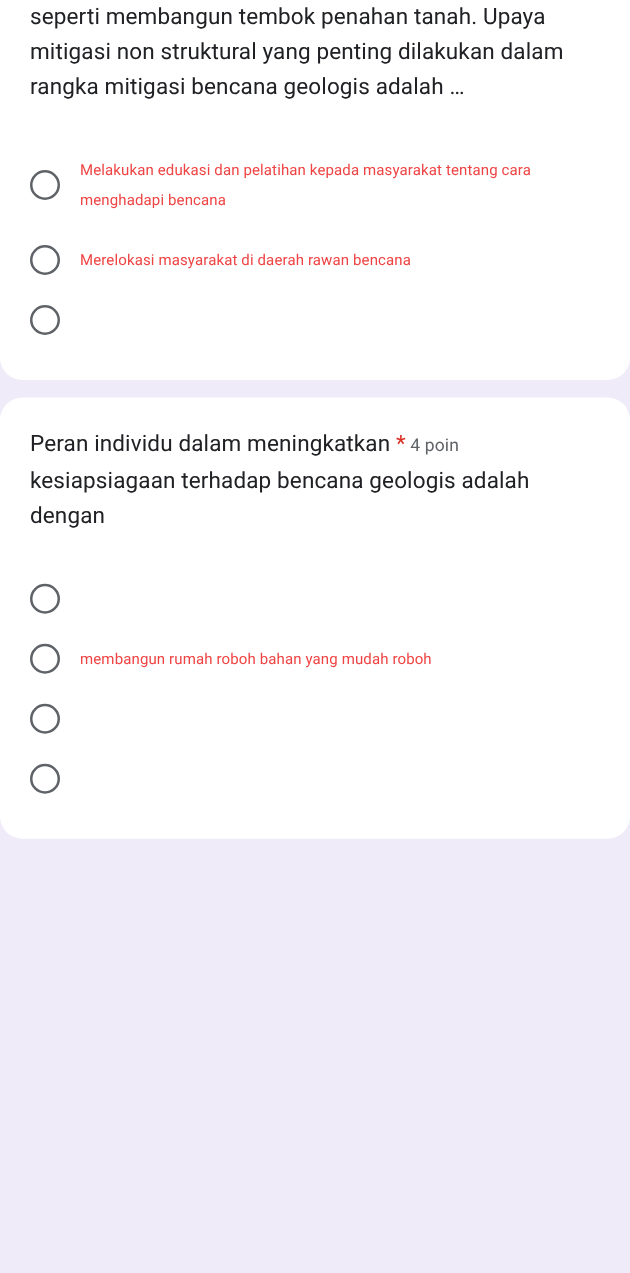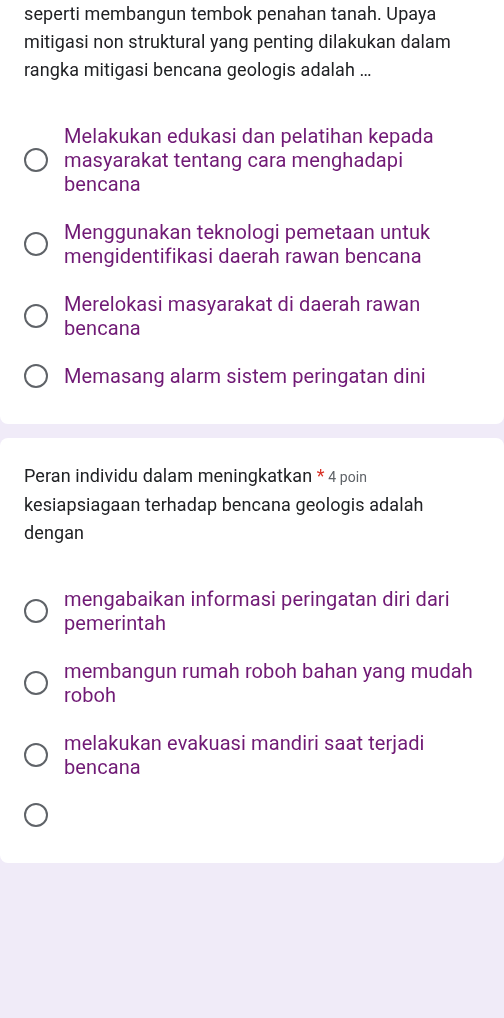--- a/index.html
+++ b/index.html
@@ -5,21 +5,21 @@
   * { box-sizing: border-box; margin: 0; padding: 0; }
   body {
     font-family: Roboto, Arial, sans-serif;
     background: #f0ebf8;
     width: 504px;
     color: #202124;
     -webkit-font-smoothing: antialiased;
   }
   .card {
     background: #fff;
-    border-radius: 8px;
+    border-radius: 18px;
     padding: 24px 24px 24px 24px;
     margin-bottom: 14px;
   }
   .card.first {
     border-top-left-radius: 0;
     border-top-right-radius: 0;
     padding-top: 0;
   }
   .qtext {
     font-size: 18px;
@@ -32,23 +32,23 @@
   .options {
     margin-top: 28px;
   }
   .option {
     display: flex;
     align-items: center;
     gap: 16px;
     padding: 12px 0;
   }
   .option .label {
-    font-size: 20px;
+    font-size: 12px;
     line-height: 24px;
-    color: #701a75;
+    color: #ef4444;
     flex: 1;
     letter-spacing: 0.1px;
   }
   .radio {
     width: 24px;
     height: 24px;
     border: 2.4px solid #5f6368;
     border-radius: 50%;
     flex: 0 0 24px;
     display: inline-block;
@@ -61,45 +61,38 @@
   <div class="qtext">
     <span>seperti membangun tembok penahan tanah. Upaya mitigasi non struktural yang penting dilakukan dalam rangka mitigasi bencana geologis adalah …</span>
   </div>
   <div class="options">
     <label class="option">
       <span class="radio"></span>
       <span class="label">Melakukan edukasi dan pelatihan kepada masyarakat tentang cara menghadapi bencana</span>
     </label>
     <label class="option">
       <span class="radio"></span>
-      <span class="label">Menggunakan teknologi pemetaan untuk mengidentifikasi daerah rawan bencana</span>
-    </label>
-    <label class="option">
-      <span class="radio"></span>
       <span class="label">Merelokasi masyarakat di daerah rawan bencana</span>
     </label>
     <label class="option">
       <span class="radio"></span>
-      <span class="label">Memasang alarm sistem peringatan dini</span>
     </label>
   </div>
 </div>
 
 <div class="card">
   <div class="qtext"><span>Peran individu dalam meningkatkan </span><span class="req">*</span><span class="pts"> 4 poin</span><span> kesiapsiagaan terhadap bencana geologis adalah dengan</span></div>
   <div class="options">
     <label class="option">
       <span class="radio"></span>
-      <span class="label">mengabaikan informasi peringatan diri dari pemerintah</span>
     </label>
     <label class="option">
       <span class="radio"></span>
       <span class="label">membangun rumah roboh bahan yang mudah roboh</span>
     </label>
     <label class="option">
       <span class="radio"></span>
-      <span class="label">melakukan evakuasi mandiri saat terjadi bencana</span>
     </label>
     <label class="option">
       <span class="radio"></span>
     </label>
   </div>
 </div>
 
 </body></html>

